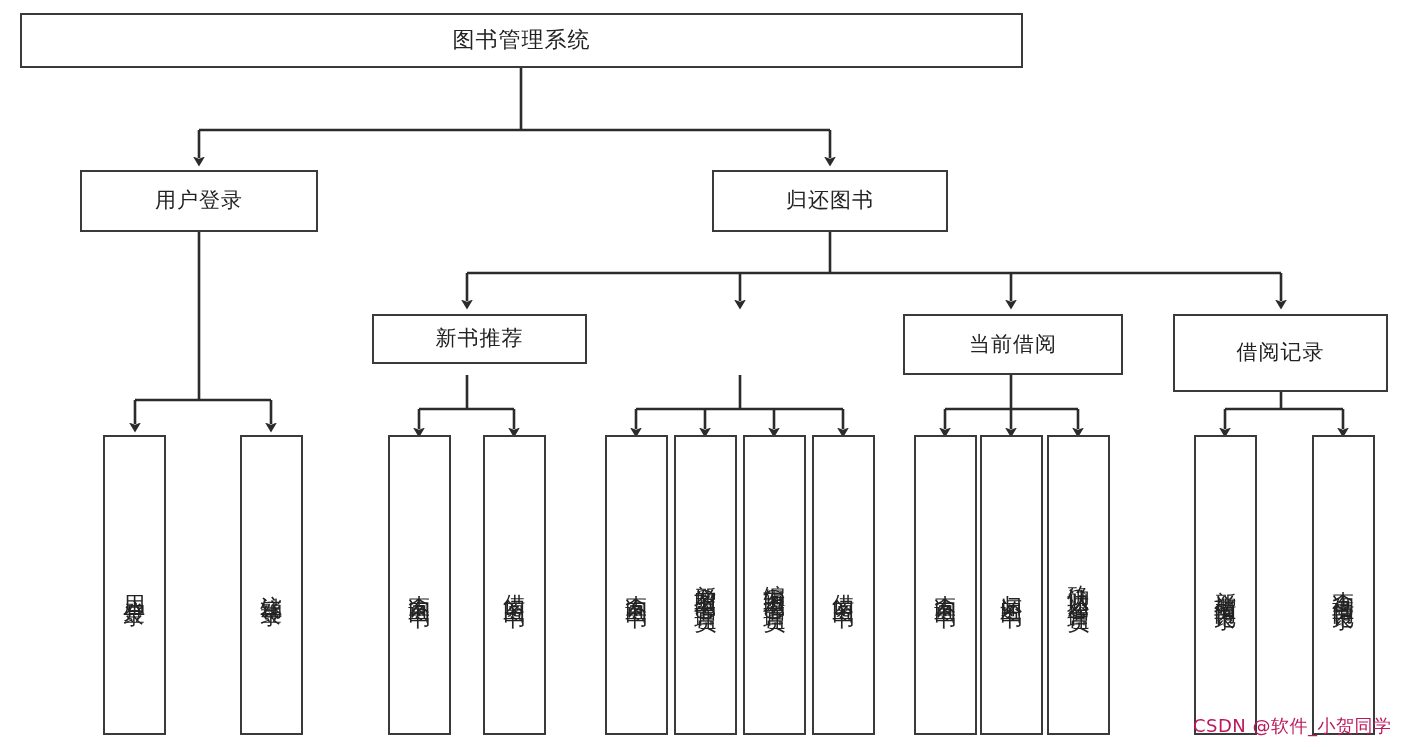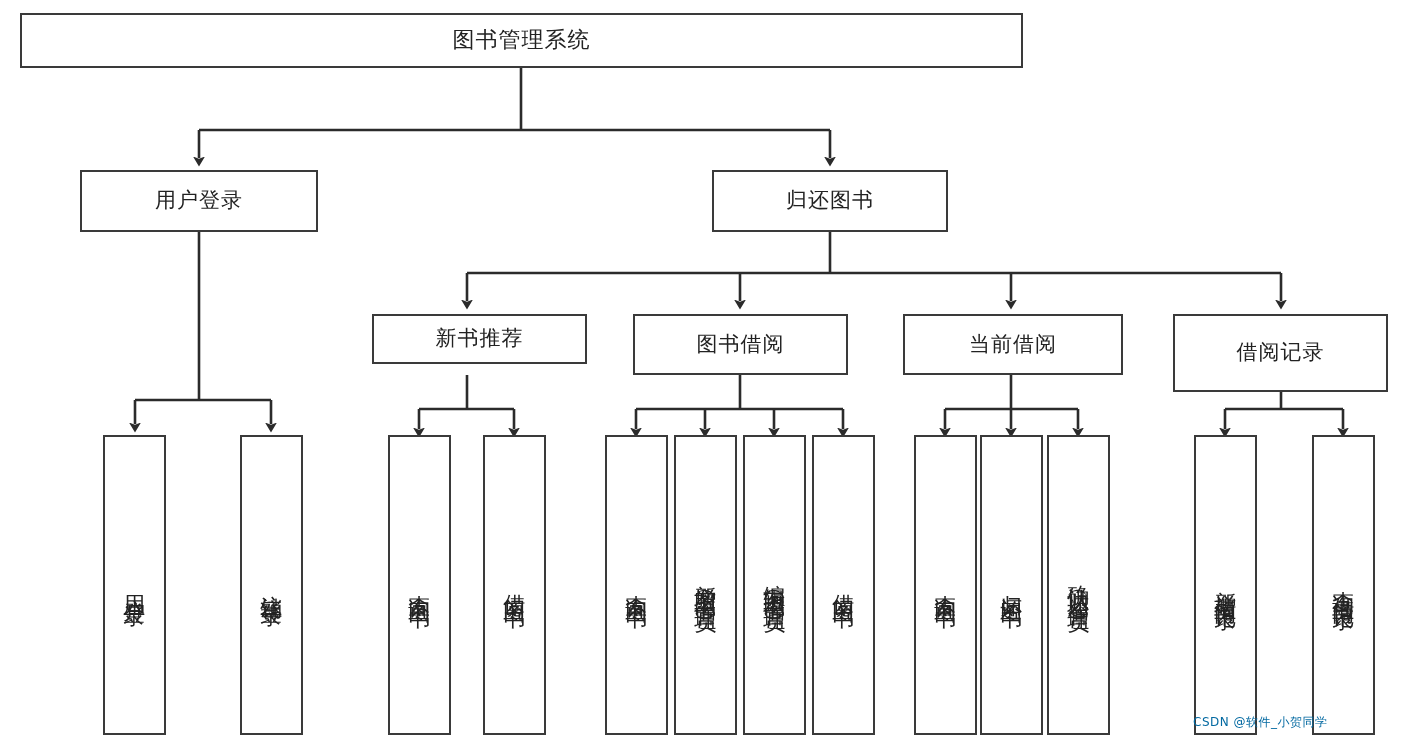--- a/index.html
+++ b/index.html
@@ -15,21 +15,21 @@
   .leaf{align-items:center;justify-content:center;padding:6px 0;}
   .leaf .lbl{
       writing-mode:vertical-rl;
       text-orientation:upright;
       font-size:22px;
       line-height:1.25;
       letter-spacing:4px;
       white-space:nowrap;
   }
   svg.edges{position:absolute;left:0;top:0;width:1405px;height:747px;pointer-events:none;}
-  .watermark{position:absolute;left:1193px;top:714px;font-size:12px;color:#0369a1;
+  .watermark{position:absolute;left:1193px;top:714px;font-size:18px;color:#be185d;
              white-space:nowrap;letter-spacing:0.5px;}
 </style>
 </head>
 <body>
 
 <div id="canvas">
 
   <svg class="edges" viewBox="0 0 1405 747" xmlns="http://www.w3.org/2000/svg">
     <defs>
       <marker id="arw" markerWidth="10" markerHeight="12" refX="1.5" refY="6" orient="auto" markerUnits="userSpaceOnUse">
@@ -87,23 +87,20 @@
   <div class="node hnode" style="left:80px;top:170px;width:238px;height:62px;">
     <span class="lbl">用户登录</span>
   </div>
   <div class="node hnode" style="left:712px;top:170px;width:236px;height:62px;">
     <span class="lbl">归还图书</span>
   </div>
 
   <div class="node hnode" style="left:360px;top:314px;width:215px;height:50px;margin-left:12px;">
     <span class="lbl">新书推荐</span>
   </div>
-  <div class="node hnode" style="left:633px;top:314px;width:215px;height:61px;">
-    <span class="lbl">图书借阅</span>
-  </div>
   <div class="node hnode" style="left:903px;top:314px;width:220px;height:61px;">
     <span class="lbl">当前借阅</span>
   </div>
   <div class="node hnode" style="left:1173px;top:314px;width:215px;height:78px;">
     <span class="lbl">借阅记录</span>
   </div>
 
   <div class="node leaf" style="left:103px;top:435px;width:63px;height:300px;">
     <span class="lbl">用户登录</span>
   </div>

